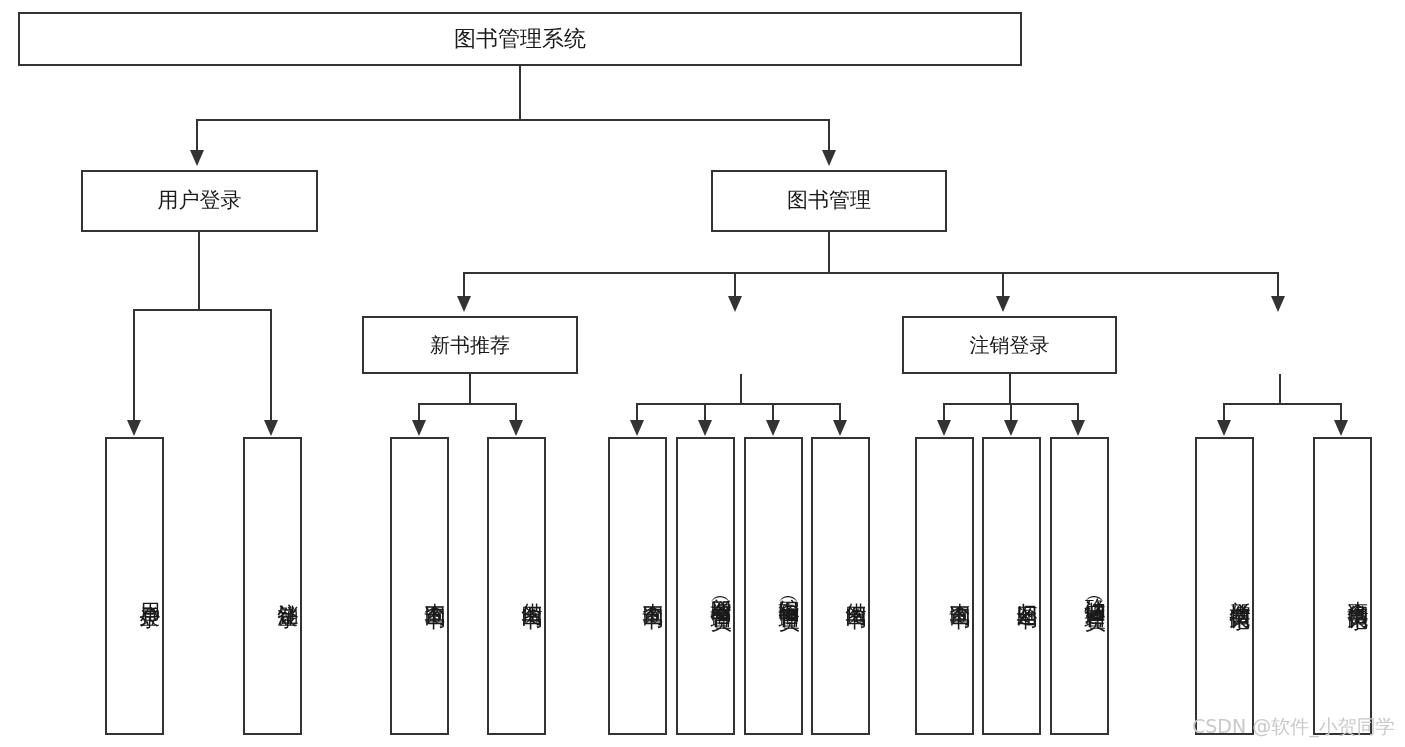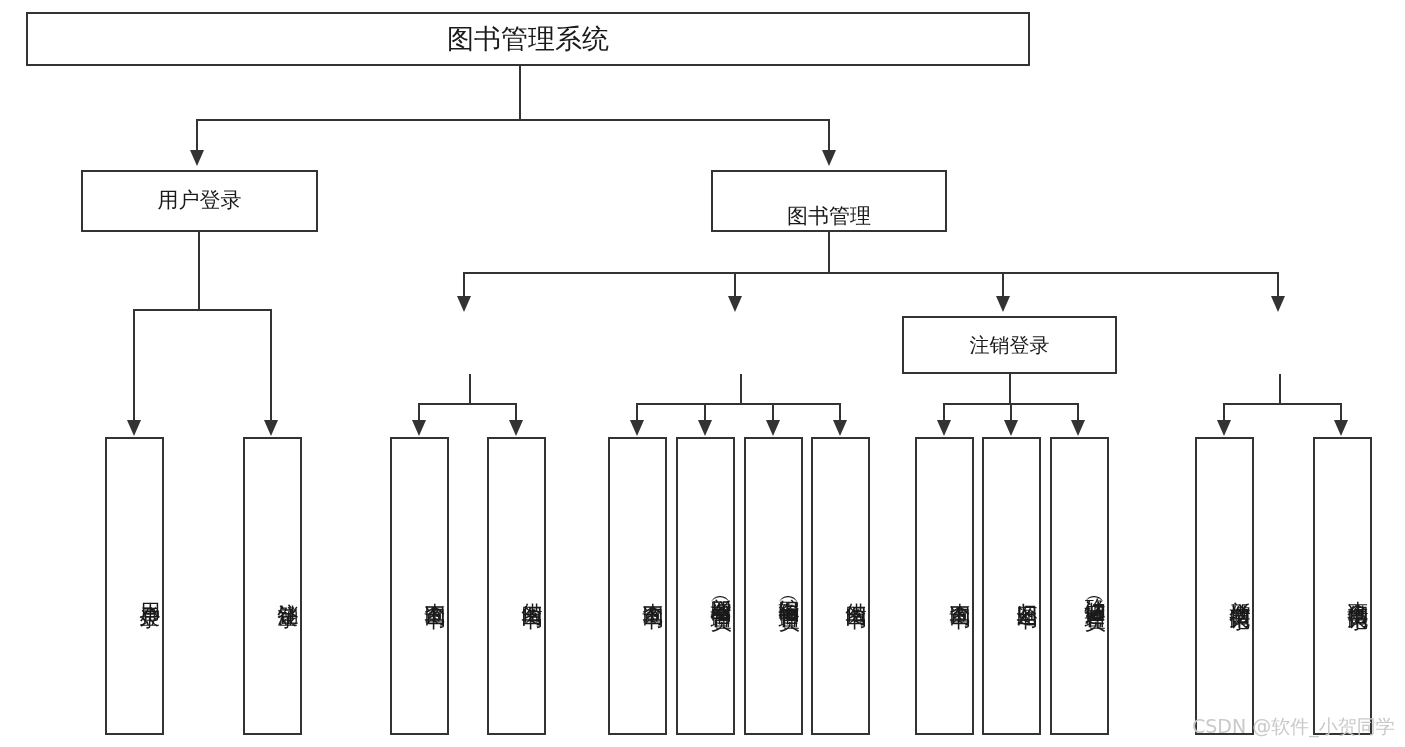--- a/index.html
+++ b/index.html
@@ -21,21 +21,21 @@
     position: absolute;
     background: #ffffff;
     border: 2px solid #333333;
     display: flex;
     align-items: center;
     justify-content: center;
     color: #1a1a1a;
     line-height: 1.22;
     text-align: center;
   }
-  .node.root       { font-size: 27px; margin-left: 8px; }
+  .node.root       { font-size: 22px; }
   .node.level2     { font-size: 21px; }
   .node.level3     { font-size: 20px; }
 
   
   .node.leaf {
     font-size: 21px;
     writing-mode: vertical-rl;
     text-orientation: upright;
     align-items: flex-start;
     justify-content: center;
@@ -83,21 +83,21 @@
   <div class="vline" style="left:519px; top:66px; width:2px; height:54px;"></div>
   <div class="hline" style="left:196px; top:119px; width:634px; height:2px;"></div>
   <div class="vline" style="left:196px; top:119px; width:2px; height:32px;"></div>
   <div class="arrow" style="left:190px; top:150px;"></div>
   <div class="vline" style="left:828px; top:119px; width:2px; height:32px;"></div>
   <div class="arrow" style="left:822px; top:150px;"></div>
 
   <div class="node level2" style="left:81px; top:170px; width:237px; height:62px;">
     <span>用户登录</span>
   </div>
-  <div class="node level2" style="left:711px; top:170px; width:236px; height:62px;align-items:flex-end;">
+  <div class="node level2" style="left:711px; top:170px; width:236px; height:62px;">
     <span>图书管理</span>
   </div>
 
   <div class="vline" style="left:198px; top:232px; width:2px; height:78px;"></div>
   <div class="hline" style="left:133px; top:309px; width:137px; height:2px;"></div>
   <div class="vline" style="left:133px; top:309px; width:2px; height:112px;"></div>
   <div class="arrow" style="left:127px; top:420px;"></div>
   <div class="vline" style="left:270px; top:309px; width:2px; height:112px;"></div>
   <div class="arrow" style="left:264px; top:420px;"></div>
 
@@ -106,20 +106,23 @@
 
   <div class="vline" style="left:463px; top:272px; width:2px; height:25px;"></div>
   <div class="arrow" style="left:457px; top:296px;"></div>
   <div class="vline" style="left:734px; top:272px; width:2px; height:25px;"></div>
   <div class="arrow" style="left:728px; top:296px;"></div>
   <div class="vline" style="left:1002px; top:272px; width:2px; height:25px;"></div>
   <div class="arrow" style="left:996px; top:296px;"></div>
   <div class="vline" style="left:1277px; top:272px; width:2px; height:25px;"></div>
   <div class="arrow" style="left:1271px; top:296px;"></div>
 
+  <div class="node level3" style="left:362px; top:316px; width:216px; height:58px;">
+    <span>新书推荐</span>
+  </div>
   <div class="node level3" style="left:902px; top:316px; width:215px; height:58px;">
     <span>注销登录</span>
   </div>
 
   <div class="vline" style="left:469px; top:374px; width:2px; height:30px;"></div>
   <div class="hline" style="left:418px; top:403px; width:99px; height:2px;"></div>
   <div class="vline" style="left:418px; top:403px; width:2px; height:18px;"></div>
   <div class="arrow" style="left:412px; top:420px;"></div>
   <div class="vline" style="left:515px; top:403px; width:2px; height:18px;"></div>
   <div class="arrow" style="left:509px; top:420px;"></div>

